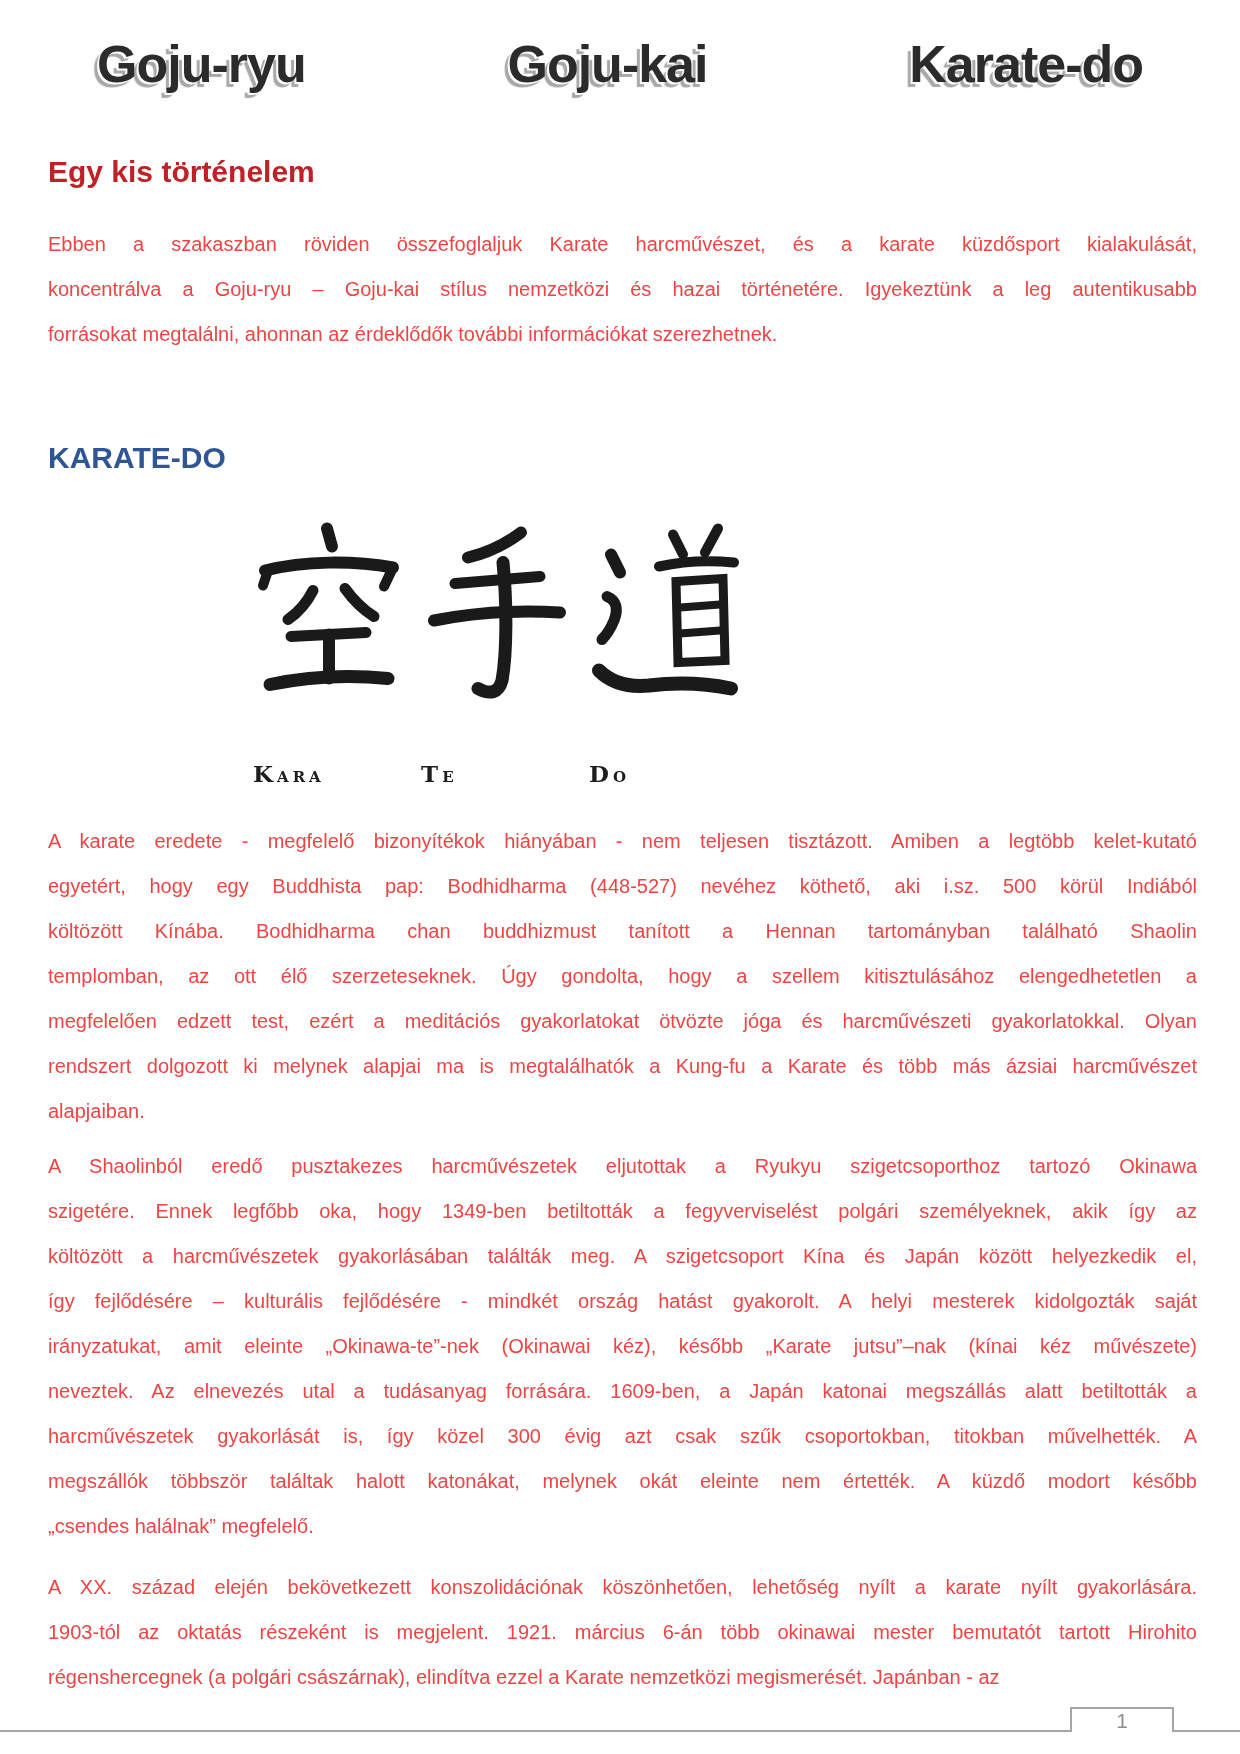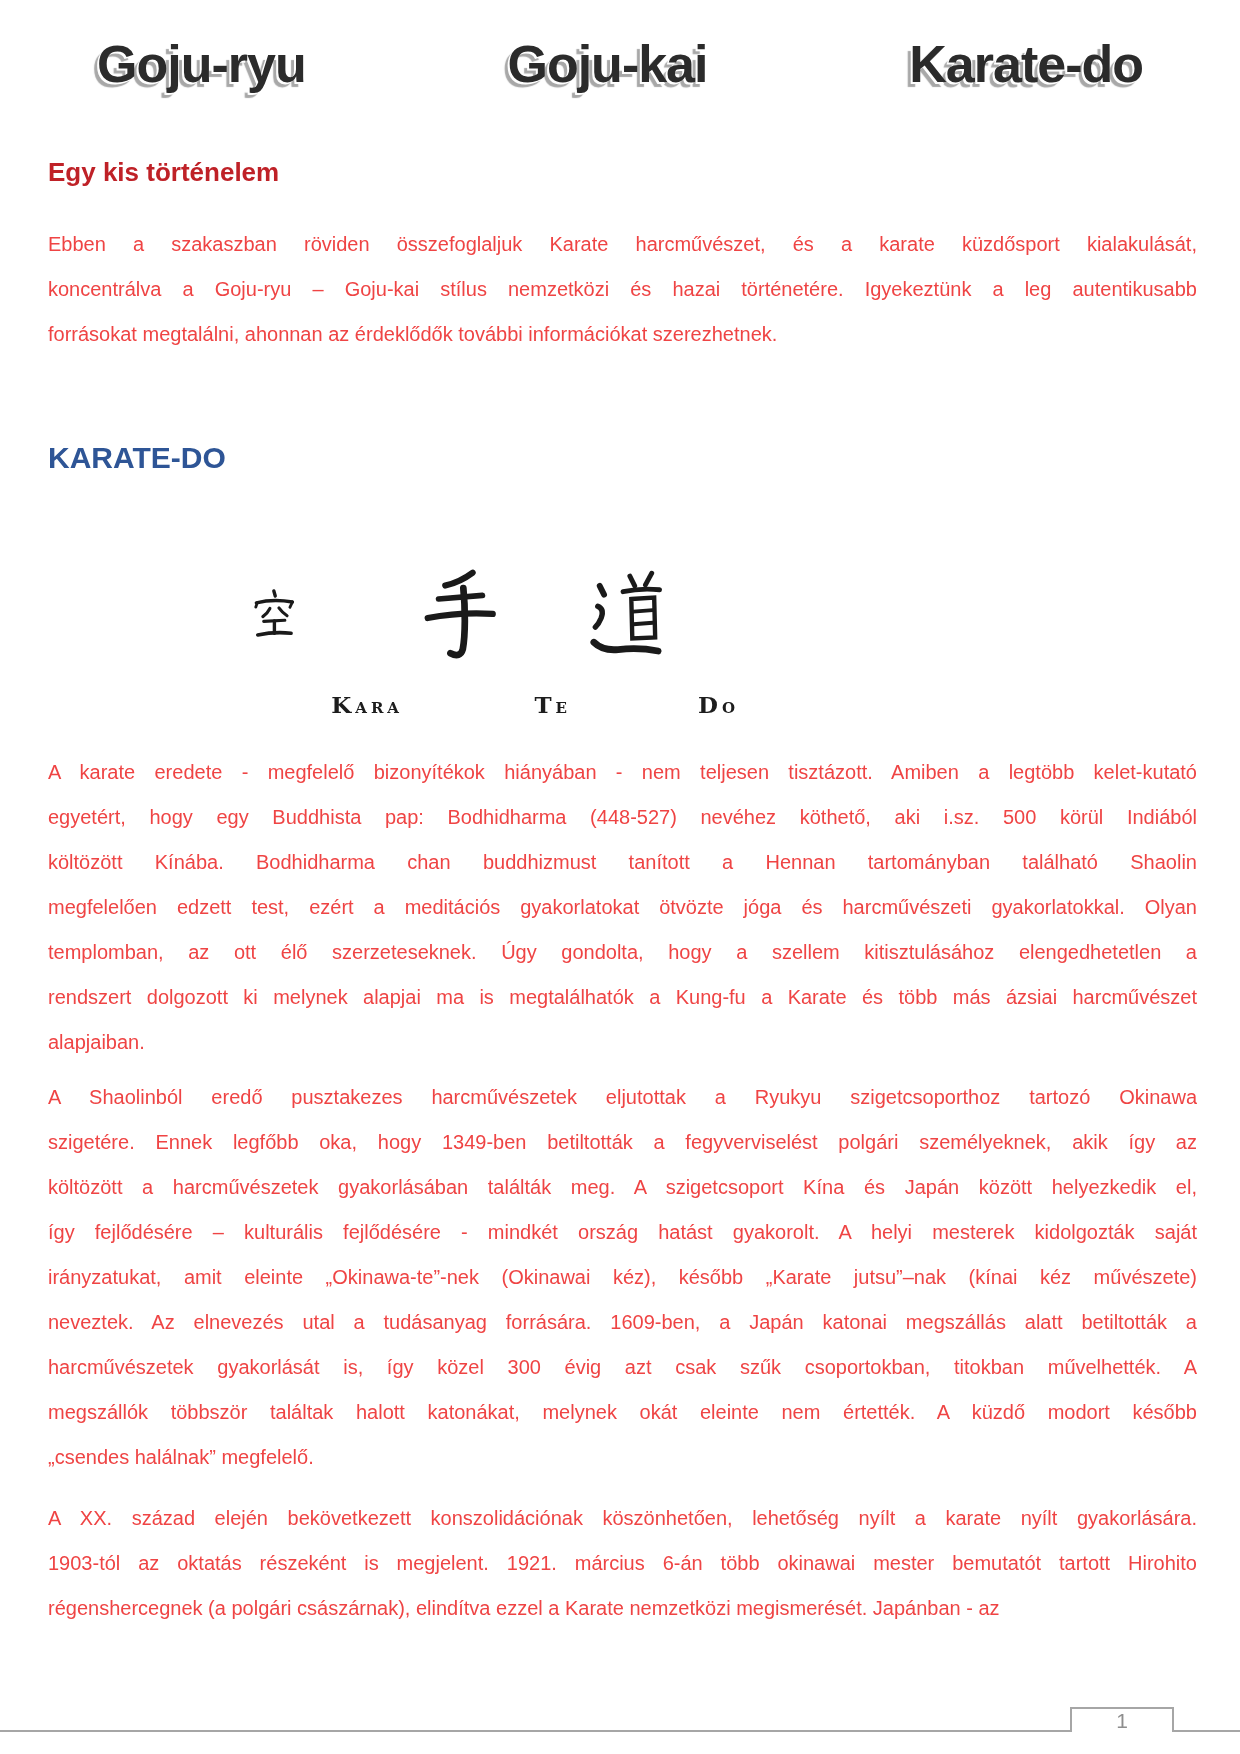--- a/index.html
+++ b/index.html
@@ -19,21 +19,21 @@
   }
   .deco-title{
     font-size:52px;line-height:56px;font-weight:bold;
     letter-spacing:-1px;color:#2b2b2b;
     text-shadow:-2px 2px 0 #ffffff,-5px 5px 1px #a8a8a8;
     font-family:"Liberation Sans",sans-serif;
   }
   
   .h-red{
     margin-top:64px;
-    font-size:26px;line-height:32px;font-weight:bold;
+    font-size:30px;line-height:32px;font-weight:bold;
     color:#bf2127;
   }
   .h-blue{
     margin-top:86px;
     font-size:30px;line-height:30px;font-weight:bold;
     color:#2e5596;
   }
   
   .para{color:#ef4444;font-size:20px;}
   .para .jline{
@@ -44,21 +44,21 @@
   .para .jlast{text-align-last:left;}
   .p-intro{margin-top:34px;}
   .p-2{margin-top:32px;}
   .p-3{margin-top:10px;}
   .p-4{margin-top:16px;}
   
   .calligraphy{
     margin:40px 0 0 205px;
     display:flex;gap:18px;
   }
-  .kanji-col{width:150px;display:flex;flex-direction:row;align-items:flex-end;gap:36px;}
+  .kanji-col{width:150px;display:flex;flex-direction:column;align-items:flex-start;gap:36px;}
   .kanji-col svg{display:block;}
   .kanji-label{
     margin-top:6px;
     font-family:"DejaVu Serif","Liberation Serif",serif;
     font-weight:bold;font-size:15px;letter-spacing:4px;
     color:#1d1d1d;text-transform:uppercase;
   }
   .kanji-label::first-letter{font-size:23px;}
   .stroke{stroke:#1a1a1a;fill:none;stroke-linecap:round;}
   
@@ -136,22 +136,22 @@
         <path class="stroke" stroke-width="8" d="M91 113 L131 110"></path>
       </svg>
       <div class="kanji-label">DO</div>
     </div>
   </div>
 
   <div class="para p-2">
       <div class="jline">A karate eredete - megfelelő bizonyítékok hiányában - nem teljesen tisztázott. Amiben a legtöbb kelet-kutató</div>
       <div class="jline">egyetért, hogy egy Buddhista pap: Bodhidharma (448-527) nevéhez köthető, aki i.sz. 500 körül Indiából</div>
       <div class="jline">költözött Kínába. Bodhidharma chan buddhizmust tanított a Hennan tartományban található Shaolin</div>
+      <div class="jline">templomban, az ott élő szerzeteseknek. Úgy gondolta, hogy a szellem kitisztulásához elengedhetetlen a</div>
       <div class="jline">megfelelően edzett test, ezért a meditációs gyakorlatokat ötvözte jóga és harcművészeti gyakorlatokkal. Olyan</div>
-      <div class="jline">templomban, az ott élő szerzeteseknek. Úgy gondolta, hogy a szellem kitisztulásához elengedhetetlen a</div>
       <div class="jline">rendszert dolgozott ki melynek alapjai ma is megtalálhatók a Kung-fu a Karate és több más ázsiai harcművészet</div>
       <div class="jline jlast">alapjaiban.</div>
     </div>
   <div class="para p-3">
       <div class="jline">A Shaolinból eredő pusztakezes harcművészetek eljutottak a Ryukyu szigetcsoporthoz tartozó Okinawa</div>
       <div class="jline">szigetére. Ennek legfőbb oka, hogy 1349-ben betiltották a fegyverviselést polgári személyeknek, akik így az</div>
       <div class="jline">költözött a harcművészetek gyakorlásában találták meg. A szigetcsoport Kína és Japán között helyezkedik el,</div>
       <div class="jline">így fejlődésére – kulturális fejlődésére - mindkét ország hatást gyakorolt. A helyi mesterek kidolgozták saját</div>
       <div class="jline">irányzatukat, amit eleinte „Okinawa-te”-nek (Okinawai kéz), később „Karate jutsu”–nak (kínai kéz művészete)</div>
       <div class="jline">neveztek. Az elnevezés utal a tudásanyag forrására. 1609-ben, a Japán katonai megszállás alatt betiltották a</div>

